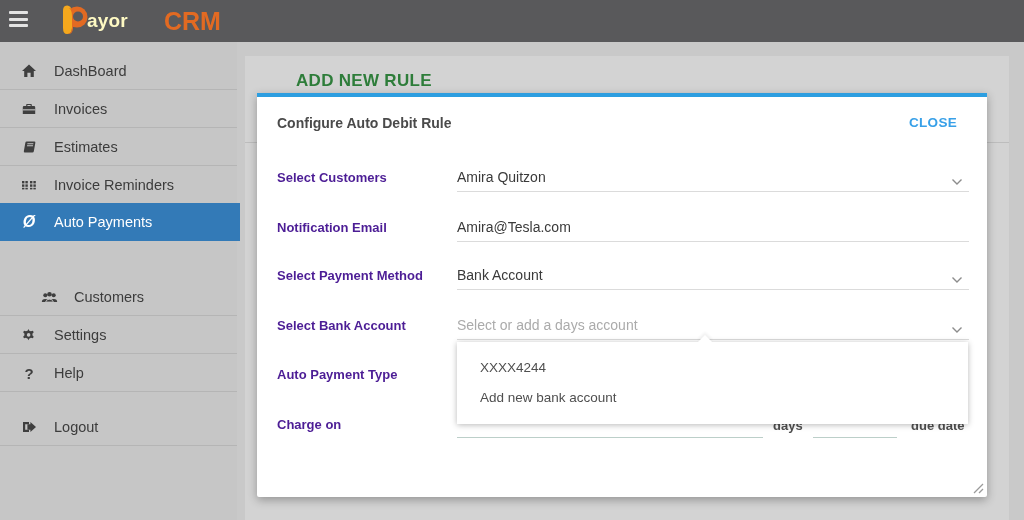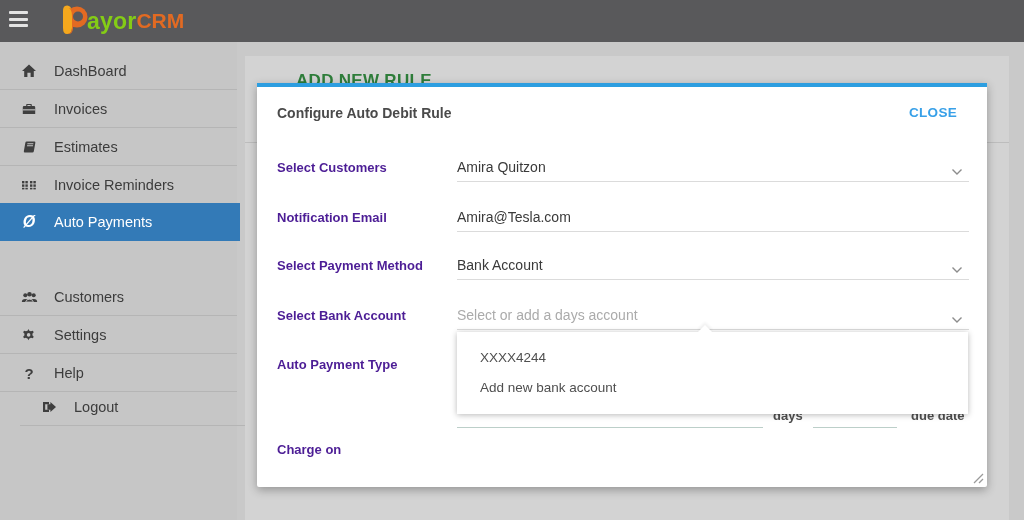--- a/index.html
+++ b/index.html
@@ -4,41 +4,41 @@
 <style>
   * { margin:0; padding:0; box-sizing:border-box; }
   html,body { width:1024px; height:520px; overflow:hidden;
     font-family:"Liberation Sans", sans-serif; background:#C9C9C9; }
 
   
   #app-header { position:absolute; left:0; top:0; width:1024px; height:42px; background:#59595B; }
   #hamburger { position:absolute; left:9px; top:11px; width:26px; height:20px; cursor:pointer; }
   #hamburger span { display:block; width:19px; height:3px; background:#E3E3E3; margin:0 0 3.5px 0; border-radius:1px; }
   #logo { position:absolute; left:60px; top:4px; height:34px; display:flex; align-items:center; cursor:pointer; }
-  #logo .t1 { font-size:23px; font-weight:700; color:#84cc16; letter-spacing:0.2px; }
-  #logo .t2 { font-size:21px; font-weight:700; color:#E26A22; }
+  #logo .t1 { font-size:19px; font-weight:700; color:#fef9c3; letter-spacing:0.2px; }
+  #logo .t2 { font-size:25px; font-weight:700; color:#E26A22;margin-left:36px; }
 
   
   #sidebar { position:absolute; left:0; top:42px; width:237px; height:478px; background:#C6C6C6; }
   .side-item { position:absolute; left:0; width:237px; height:37px; border-bottom:1px solid #B5B5B5;
     display:flex; align-items:center; cursor:pointer; color:#3C3C3C; font-size:14.5px; }
   .side-item .ic { width:26px; margin-left:16px; display:flex; justify-content:center; align-items:center; }
   .side-item .lbl { margin-left:12px; }
   .side-item.active { background:#337AB7; color:#FFFFFF; width:240px; border-bottom:none; }
   .glyph { font-size:16px; font-weight:700; color:#3F3F3F; line-height:1; }
   .side-item.active .glyph { color:#FFF; font-style:italic; }
 
   
   #content-panel { position:absolute; left:245px; top:56px; width:764px; height:464px; background:#D3D3D3; }
   #panel-header { position:absolute; left:0; top:0; width:764px; height:87px; border-bottom:1px solid #BDBDBD; }
   #add-rule-btn { position:absolute; left:51px; top:15px; font-size:17px; font-weight:700;
     color:#2E7D3A; letter-spacing:0.3px; cursor:pointer; }
 
   
-  #modal { position:absolute; left:257px; top:83px; width:730px; height:404px; background:#FFFFFF;
+  #modal { position:absolute; left:257px; top:93px; width:730px; height:404px; background:#FFFFFF;
     border-top:4px solid #2D9EE0; box-shadow:0 3px 10px rgba(0,0,0,0.30); border-radius:0 0 2px 2px; }
   #modal-title { position:absolute; left:20px; top:18px; font-size:14px; font-weight:700; color:#4A4A4A; }
   #close-btn { position:absolute; right:30px; top:18px; font-size:13.5px; font-weight:700;
     color:#38A0E8; letter-spacing:0.3px; cursor:pointer; }
 
   .f-label { position:absolute; left:20px; font-size:13px; font-weight:700; color:#4c1d95; }
   .f-value { position:absolute; left:200px; font-size:14px; color:#3A3A3A; cursor:pointer; }
   .f-value.placeholder { color:#ABABAB; }
   .f-line { position:absolute; left:200px; width:512px; height:0; border-top:1px solid #DBDBDB; }
   .chev { position:absolute; left:694px; width:12px; height:8px; cursor:pointer; }
@@ -136,21 +136,21 @@
   </div>
 
   <div class="side-item active" style="top:161px; height:38px;">
     <span class="ic">
         <span class="glyph">Ø</span>
       </span>
     <span class="lbl">Auto Payments</span>
   </div>
 
 
-  <div class="side-item" style="top:237px;">
+  <div class="side-item" style="top:237px;padding-left:20px;">
     <span class="ic">
       <svg width="17" height="16" viewBox="0 0 17 16" fill="#3F3F3F">
         <circle cx="4.3" cy="6.3" r="2"></circle>
           <circle cx="12.7" cy="6.3" r="2"></circle>
           <circle cx="8.5" cy="5.3" r="2.3"></circle>
         <path d="M0.8 13 a3.5 3 0 0 1 7 0 Z"></path>
           <path d="M9.2 13 a3.5 3 0 0 1 7 0 Z"></path>
         <path d="M4.6 13 a4 3.6 0 0 1 7.8 0 Z" stroke="#C6C6C6" stroke-width="0.8"></path>
       </svg>
     </span>
@@ -167,21 +167,21 @@
     <span class="lbl">Settings</span>
   </div>
 
   <div class="side-item" style="top:313px;">
     <span class="ic">
         <span class="glyph" style="font-size:15px;">?</span>
       </span>
     <span class="lbl">Help</span>
   </div>
 
-  <div class="side-item" style="top:347px;margin-left:20px;">
+  <div class="side-item" style="top:367px;">
     <span class="ic">
       <svg width="16" height="16" viewBox="0 0 16 16" fill="#3F3F3F">
         <path d="M2 3 h6 v2.2 H4.2 v5.6 H8 V13 H2 Z"></path>
         <path d="M9.2 5.2 V3 L14.8 8 9.2 13 v-2.2 H6.2 V5.2 Z" transform="translate(0.2,0)"></path>
       </svg>
     </span>
     <span class="lbl">Logout</span>
   </div>
 </div>
 
@@ -221,21 +221,21 @@
   <div class="f-value placeholder" style="top:220px;">Select or add a days account</div>
   <div class="f-line" style="top:242px;"></div>
   <span class="chev" style="top:223px;">
     <svg width="12" height="8" viewBox="0 0 12 8" fill="none" stroke="#8C8C8C" stroke-width="1.4">
         <polyline points="1.5,1.5 6,6 10.5,1.5"></polyline>
       </svg>
   </span>
 
   <div class="f-label" style="top:270px;">Auto Payment Type</div>
 
-  <div class="f-label" style="top:320px;margin-top:35px;">Charge on</div>
+  <div class="f-label" style="top:320px;">Charge on</div>
   <div class="mini-label" style="left:516px; top:321px;">days</div>
   <div class="mini-label" style="left:654px; top:321px;">due date</div>
   <div class="mini-line" style="left:200px; top:340px; width:306px;"></div>
   <div class="mini-line" style="left:556px; top:340px; width:84px;"></div>
 
   <div id="bank-dropdown">
     <div class="caret"></div>
     <div class="dd-option" style="top:18px;">XXXX4244</div>
     <div class="dd-option" style="top:48px;">Add new bank account</div>
   </div>

